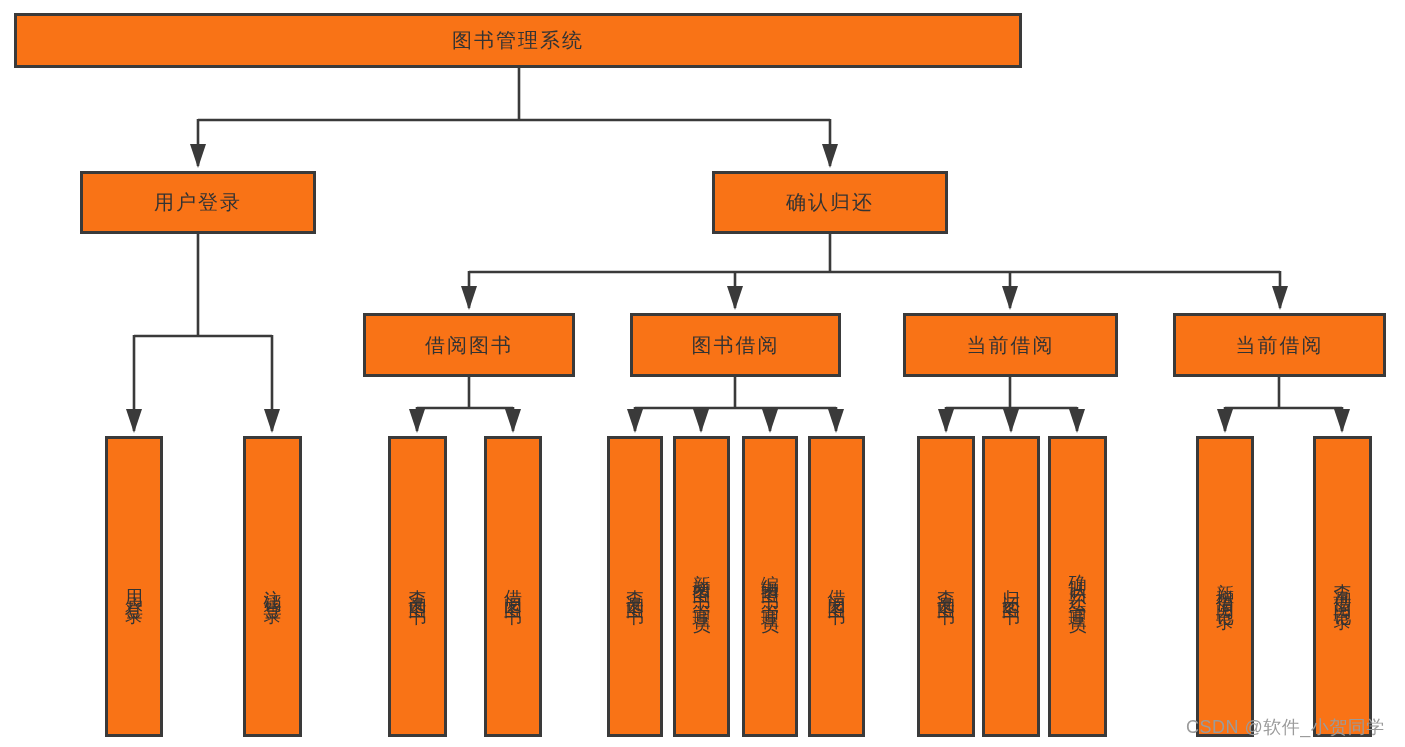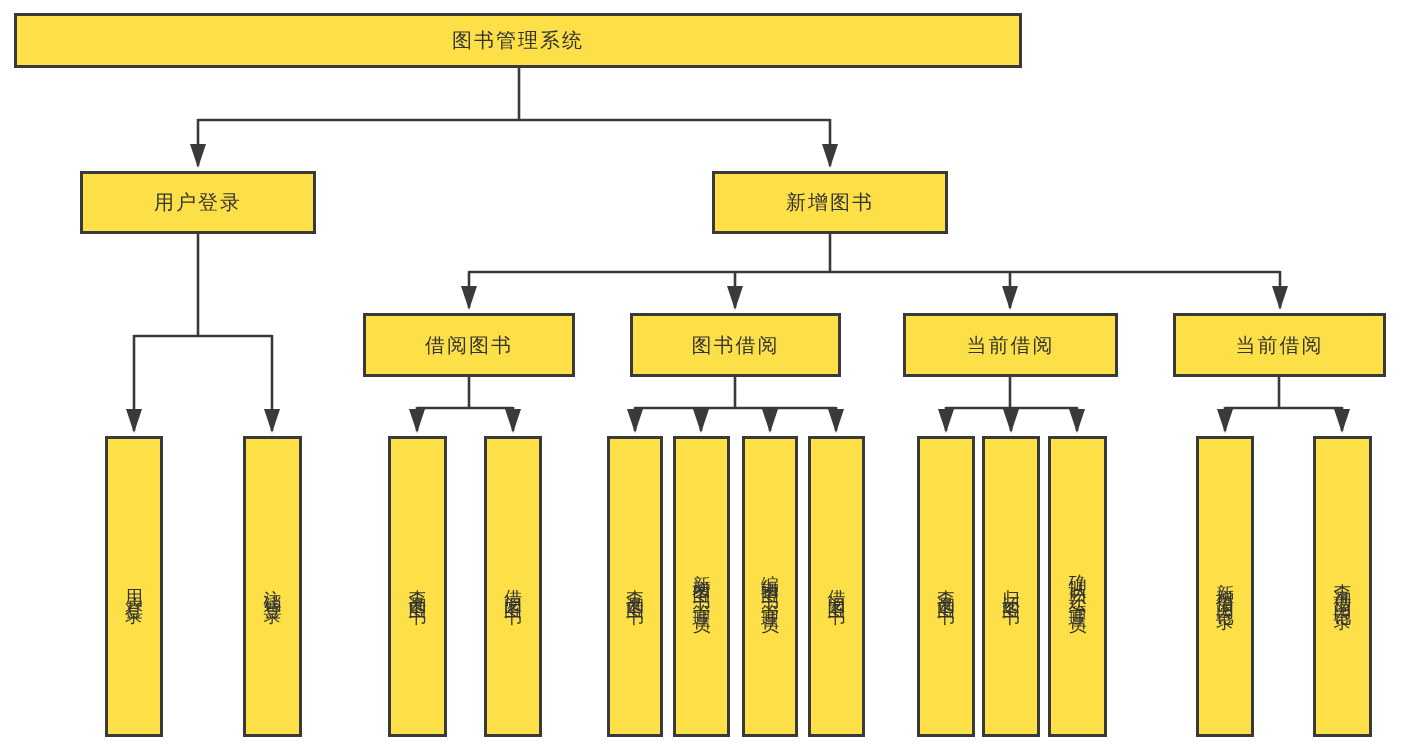--- a/index.html
+++ b/index.html
@@ -20,21 +20,21 @@
     position: absolute;
     left: 0;
     top: 0;
     width: 1405px;
     height: 747px;
     pointer-events: none;
   }
   .node {
     position: absolute;
     box-sizing: border-box;
-    background: #fde047;
+    background: #f97316;
     border: 3px solid #3a3a3a;
     display: flex;
     align-items: center;
     justify-content: center;
     text-align: center;
   }
   .node .hlabel {
     font-size: 20px;
     letter-spacing: 2px;
     color: #333333;
@@ -125,21 +125,21 @@
   </svg>
 
   <div class="node" style="left:14px; top:13px; width:1008px; height:55px;">
     <span class="hlabel">图书管理系统</span>
   </div>
 
   <div class="node" style="left:80px; top:171px; width:236px; height:63px;">
     <span class="hlabel">用户登录</span>
   </div>
   <div class="node" style="left:712px; top:171px; width:236px; height:63px;">
-    <span class="hlabel">新增图书</span>
+    <span class="hlabel">确认归还</span>
   </div>
 
   <div class="node" style="left:363px; top:313px; width:212px; height:64px;">
     <span class="hlabel">借阅图书</span>
   </div>
   <div class="node" style="left:630px; top:313px; width:211px; height:64px;">
     <span class="hlabel">图书借阅</span>
   </div>
   <div class="node" style="left:903px; top:313px; width:215px; height:64px;">
     <span class="hlabel">当前借阅</span>
@@ -185,14 +185,15 @@
     <span class="vlabel">确认归还（管理员）</span>
   </div>
 
   <div class="node leaf" style="left:1196px; width:58px;">
     <span class="vlabel">新增借阅记录</span>
   </div>
   <div class="node leaf" style="left:1313px; width:59px;">
     <span class="vlabel">查询借阅记录</span>
   </div>
 
+  <div class="watermark">CSDN @软件_小贺同学</div>
 
 </div>
 
 </body></html>

